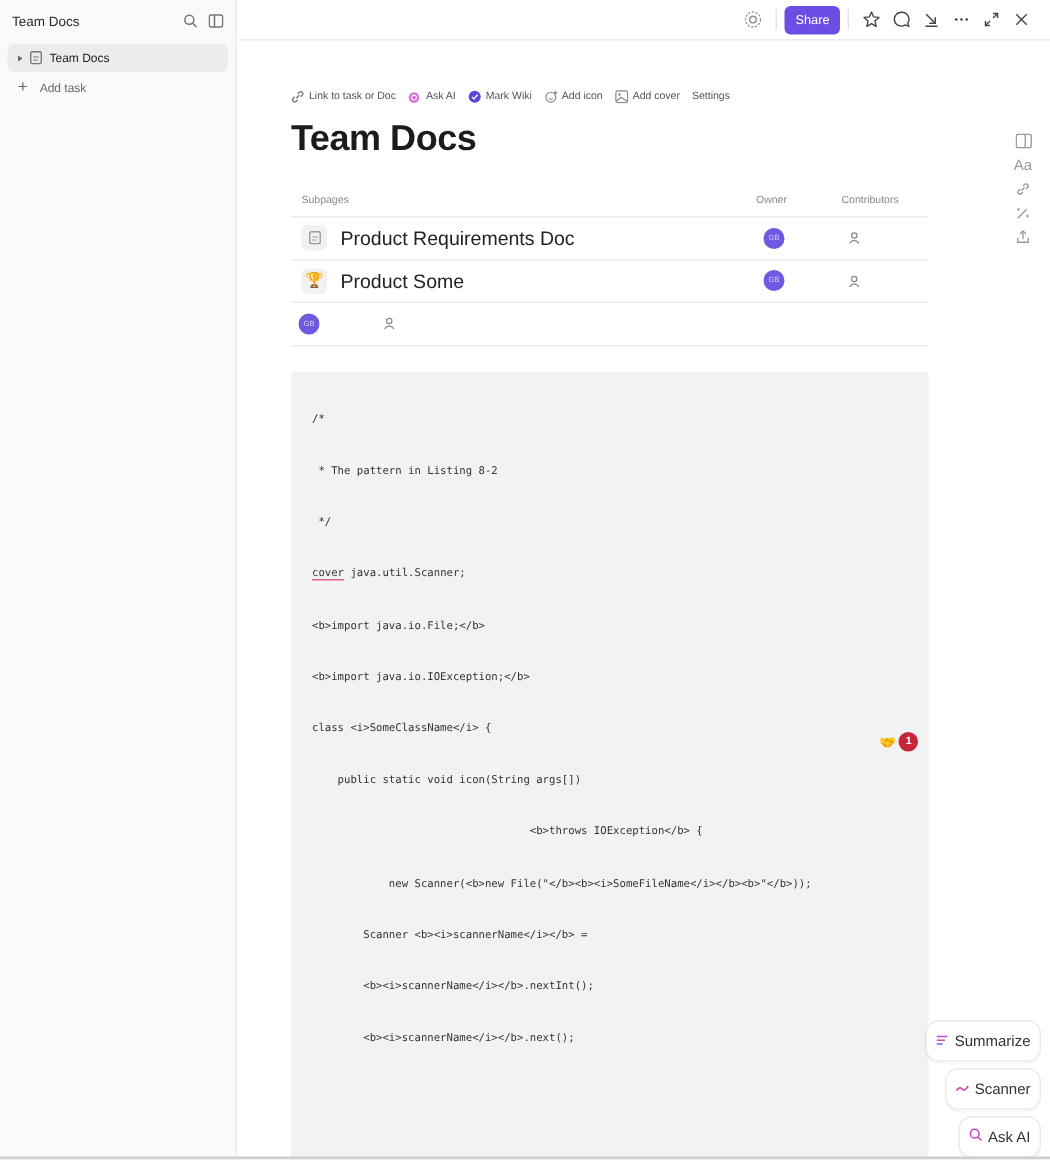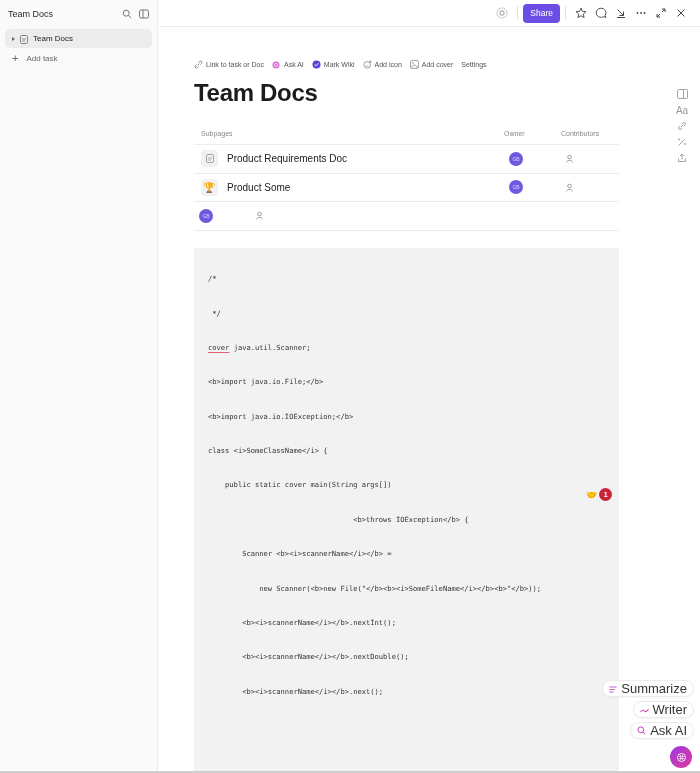--- a/index.html
+++ b/index.html
@@ -29,37 +29,37 @@
   .page-title { margin-top: 7px; font-size: 24px; font-weight: bold; color: #1c1c1c; letter-spacing: -0.3px; height: 30px; line-height: 30px; }
 
   .sub-table { margin-top: 15px; width: 425px; }
   .sub-head { height: 22px; display: flex; align-items: center; border-bottom: 1px solid #ececec; font-size: 7px; color: #888; }
   .col-name { flex: 1; padding-left: 7px; }
   .col-owner { width: 57px; }
   .col-contrib { width: 58px; }
   .sub-row { height: 28.5px; display: flex; align-items: center; border-bottom: 1px solid #ececec; }
   .sub-row .col-name { display: flex; align-items: center; gap: 9px; padding-left: 7px; }
   .row-ic { width: 17px; height: 17px; border-radius: 4px; background: #f1f1f1; display: flex; align-items: center; justify-content: center; font-size: 10px; }
-  .row-label { font-size: 10px; color: #222; }
+  .row-label { font-size: 13px; color: #222; }
   .avatar { width: 14px; height: 14px; border-radius: 50%; background: #6e59e0; color: #d8d2ff; font-size: 5px; display: flex; align-items: center; justify-content: center; margin-left: 5px; }
   .contrib-ic { margin-left: 4px; color: #888; display: flex; }
 
   .code { margin-top: 17px; background: #f2f2f2; border-radius: 2px; padding: 3px 0 4px 14px; font-family: "DejaVu Sans Mono", monospace; font-size: 7.1px; color: #333; line-height: 11.45px; white-space: pre; }
   .code .line { height: 11.45px; }
   .squig { text-decoration: underline; text-decoration-color: #e0607a; text-decoration-thickness: 1px; text-underline-offset: 2px; }
 
   .reactions { position: absolute; left: 586px; top: 488px; display: flex; align-items: center; gap: 2px; }
   .react-emoji { font-size: 9px; }
   .react-count { width: 13px; height: 13px; border-radius: 50%; background: #c8243a; color: #fff; font-size: 7px; font-weight: bold; display: flex; align-items: center; justify-content: center; }
 
   .rail { position: absolute; left: 672px; top: 86px; width: 20px; display: flex; flex-direction: column; align-items: center; }
   .rail-ic { width: 16px; height: 16px; display: flex; align-items: center; justify-content: center; color: #999; font-size: 9px; }
 
   .ai-stack { position: absolute; right: 6px; top: 680px; display: flex; flex-direction: column; align-items: flex-end; gap: 4px; }
-  .ai-pill { height: 17px; border: 1px solid #ebebeb; background: #fff; border-radius: 9px; padding: 0 6px; display: flex; align-items: center; gap: 4px; font-size: 13px; color: #333; box-shadow: 0 1px 2px rgba(0,0,0,0.04); }
+  .ai-pill { height: 28px; border: 1px solid #ebebeb; background: #fff; border-radius: 9px; padding: 0 6px; display: flex; align-items: center; gap: 4px; font-size: 10px; color: #333; box-shadow: 0 1px 2px rgba(0,0,0,0.04); }
   .ai-fab { margin-top: 3px; width: 22px; height: 22px; border-radius: 50%; background: linear-gradient(135deg, #9d3ae0, #e0399d); display: flex; align-items: center; justify-content: center; color: #fff; margin-right: 2px; }
   .bottom-line { position: absolute; left: 0; right: 0; bottom: 0; height: 2px; background: #cfcfcf; }
 </style>
 </head>
 <body>
 
 <div class="app">
 
   <aside class="sidebar">
     <div class="sb-head">
@@ -262,31 +262,31 @@
                 <circle cx="4.5" cy="3" r="1.8" fill="none" stroke="#888" stroke-width="0.8"></circle>
                 <path d="M1.3 8.3q3.2-4.2 6.4 0" fill="none" stroke="#888" stroke-width="0.8"></path>
               </svg>
         </span>
           </div>
       </div>
     </div>
 
     <div class="code">
       <div class="line">/*</div>
+      <div class="line"> * The pattern in Listing 8-2</div>
       <div class="line"> */</div>
       <div class="line"><span class="squig">cover</span> java.util.Scanner;</div>
       <div class="line">&lt;b&gt;import java.io.File;&lt;/b&gt;</div>
       <div class="line">&lt;b&gt;import java.io.IOException;&lt;/b&gt;</div>
       <div class="line">class &lt;i&gt;SomeClassName&lt;/i&gt; {</div>
-      <div class="line">    public static cover main(String args[])</div>
+      <div class="line">    public static void icon(String args[])</div>
       <div class="line">                                  &lt;b&gt;throws IOException&lt;/b&gt; {</div>
+      <div class="line">            new Scanner(&lt;b&gt;new File("&lt;/b&gt;&lt;b&gt;&lt;i&gt;SomeFileName&lt;/i&gt;&lt;/b&gt;&lt;b&gt;"&lt;/b&gt;));</div>
       <div class="line">        Scanner &lt;b&gt;&lt;i&gt;scannerName&lt;/i&gt;&lt;/b&gt; =</div>
-      <div class="line">            new Scanner(&lt;b&gt;new File("&lt;/b&gt;&lt;b&gt;&lt;i&gt;SomeFileName&lt;/i&gt;&lt;/b&gt;&lt;b&gt;"&lt;/b&gt;));</div>
       <div class="line">        &lt;b&gt;&lt;i&gt;scannerName&lt;/i&gt;&lt;/b&gt;.nextInt();</div>
-      <div class="line">        &lt;b&gt;&lt;i&gt;scannerName&lt;/i&gt;&lt;/b&gt;.nextDouble();</div>
       <div class="line">        &lt;b&gt;&lt;i&gt;scannerName&lt;/i&gt;&lt;/b&gt;.next();</div>
       
       
       
       
       
     </div>
   </main>
 
   <div class="reactions">
@@ -336,21 +336,21 @@
           </svg>
       </span>
       <span>Summarize</span>
     </span>
     <span class="ai-pill">
       <span>
         <svg width="9" height="6" viewBox="0 0 9 6">
             <path d="M0.5 4 Q3 1 4.5 3 Q6 5 8.5 1" fill="none" stroke="#d44ab0" stroke-width="1.1"></path>
           </svg>
       </span>
-      <span>Writer</span>
+      <span>Scanner</span>
     </span>
     <span class="ai-pill">
       <span>
         <svg width="9" height="9" viewBox="0 0 9 9">
             <circle cx="3.8" cy="3.8" r="2.9" fill="none" stroke="#c83fc4" stroke-width="1"></circle>
             <line x1="6" y1="6" x2="8.3" y2="8.3" stroke="#c83fc4" stroke-width="1"></line>
           </svg>
       </span>
       <span>Ask AI</span>
     </span>

